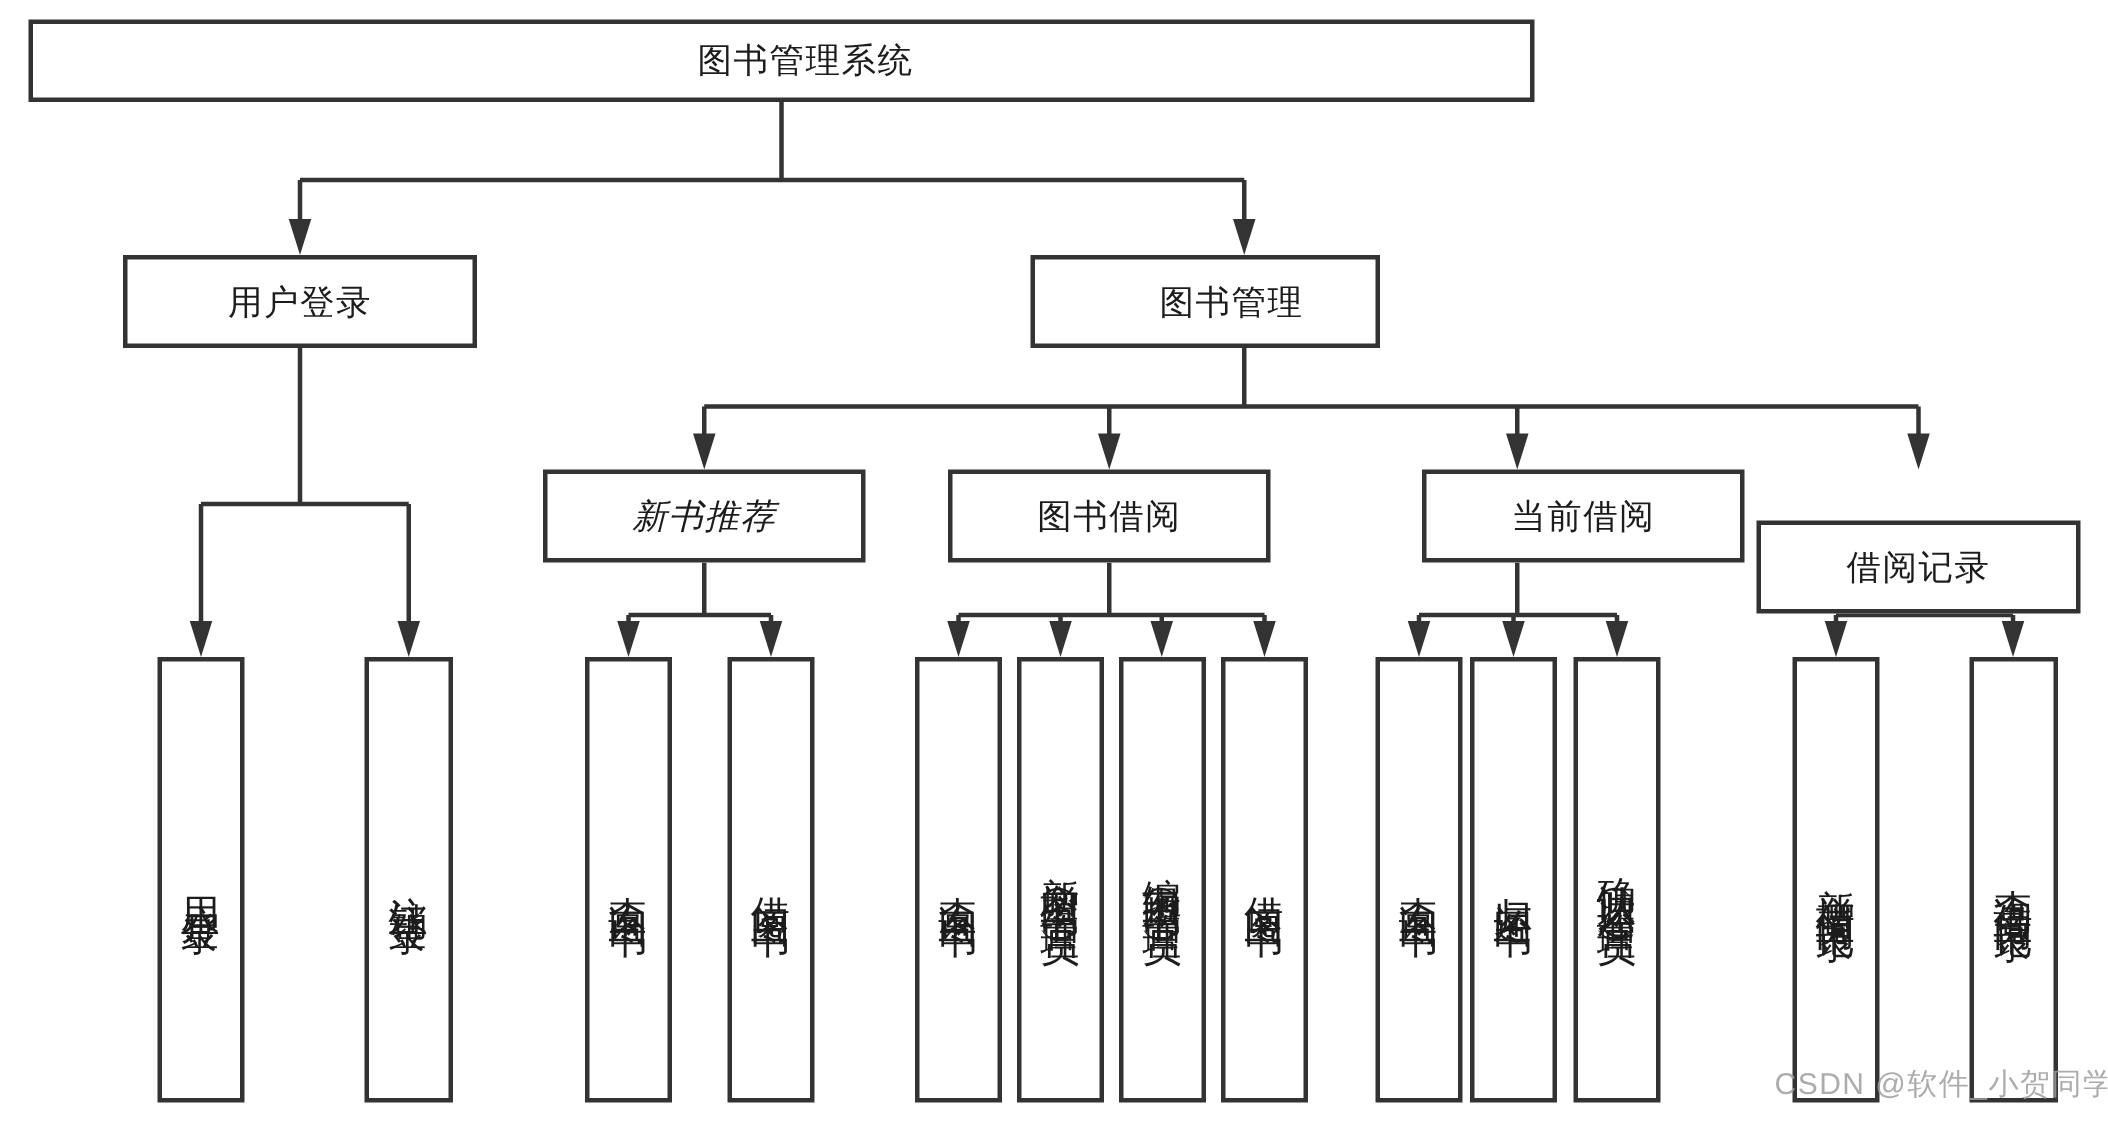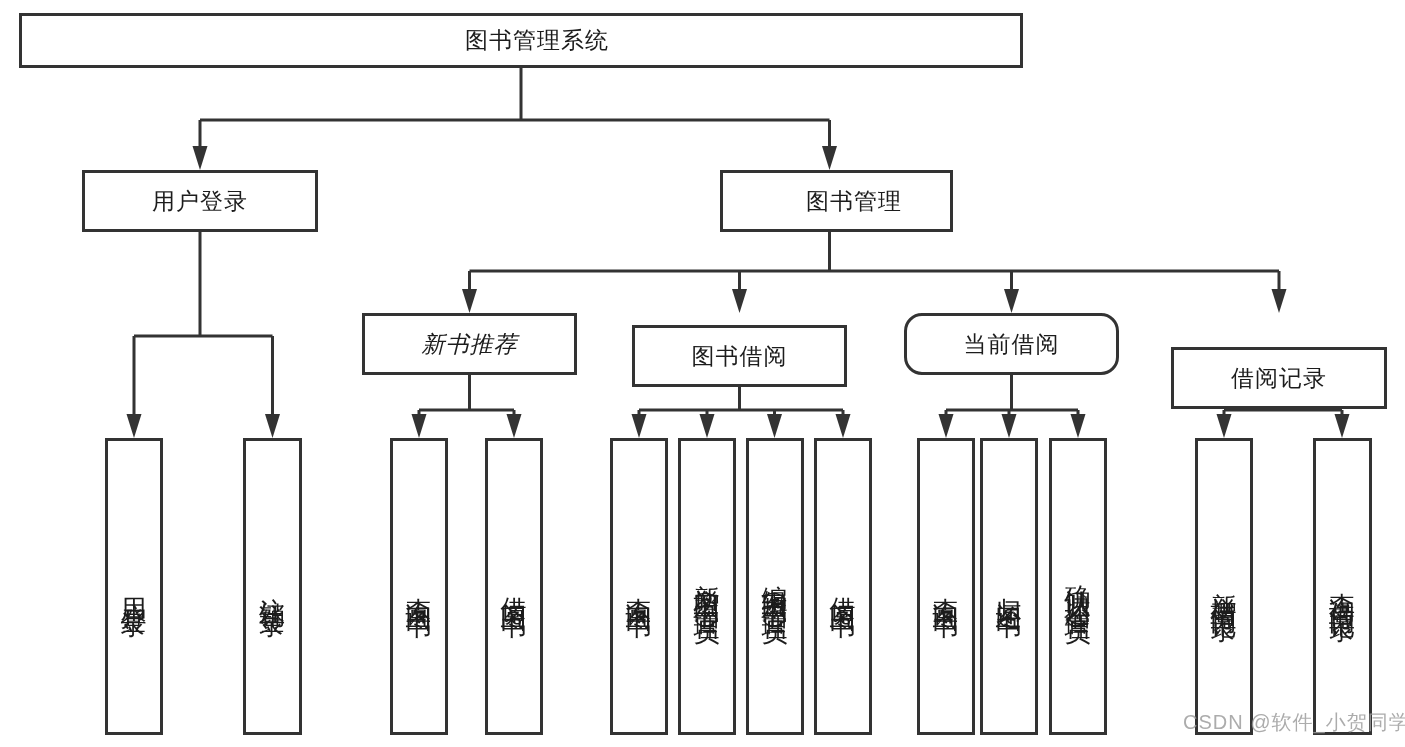--- a/index.html
+++ b/index.html
@@ -86,25 +86,25 @@
     <g>
       <path class="cpath" d="M1279 375 V410 M1224 410 H1342 M1224 410 V420 M1342 410 V420"></path>
       <polygon class="chead" points="1216.5,414 1231.5,414 1224,438"></polygon>
       <polygon class="chead" points="1334.5,414 1349.5,414 1342,438"></polygon>
     </g>
   </svg>
 
   <div class="hbox" style="left:19px;top:13px;width:1004px;height:55px;padding-left:32px;">图书管理系统</div>
 
   <div class="hbox" style="left:82px;top:170px;width:236px;height:62px;">用户登录</div>
-  <div class="hbox" style="left:720px;top:170px;width:233px;height:62px;padding-left:35px;">图书管理</div>
+  <div class="hbox" style="left:687px;top:170px;width:233px;height:62px;padding-left:35px;">图书管理</div>
 
   <div class="hbox" style="left:362px;top:313px;width:215px;height:62px;font-style:italic;">新书推荐</div>
-  <div class="hbox" style="left:632px;top:313px;width:215px;height:62px;margin-top:12px;">图书借阅</div>
-  <div class="hbox" style="left:904px;top:313px;width:215px;height:62px;border-radius:18px;">当前借阅</div>
+  <div class="hbox" style="left:632px;top:313px;width:215px;height:62px;">图书借阅</div>
+  <div class="hbox" style="left:948px;top:313px;width:215px;height:62px;">当前借阅</div>
   <div class="hbox" style="left:1171px;top:313px;width:216px;height:62px;margin-top:34px;">借阅记录</div>
 
   <div class="vbox" style="left:105px;">用户登录</div>
   <div class="vbox" style="left:243px;width:59px;">注销登录</div>
 
   <div class="vbox" style="left:390px;">查询图书</div>
   <div class="vbox" style="left:485px;">借阅图书</div>
 
   <div class="vbox" style="left:610px;">查询图书</div>
   <div class="vbox" style="left:678px;">新增图书（管理员）</div>

